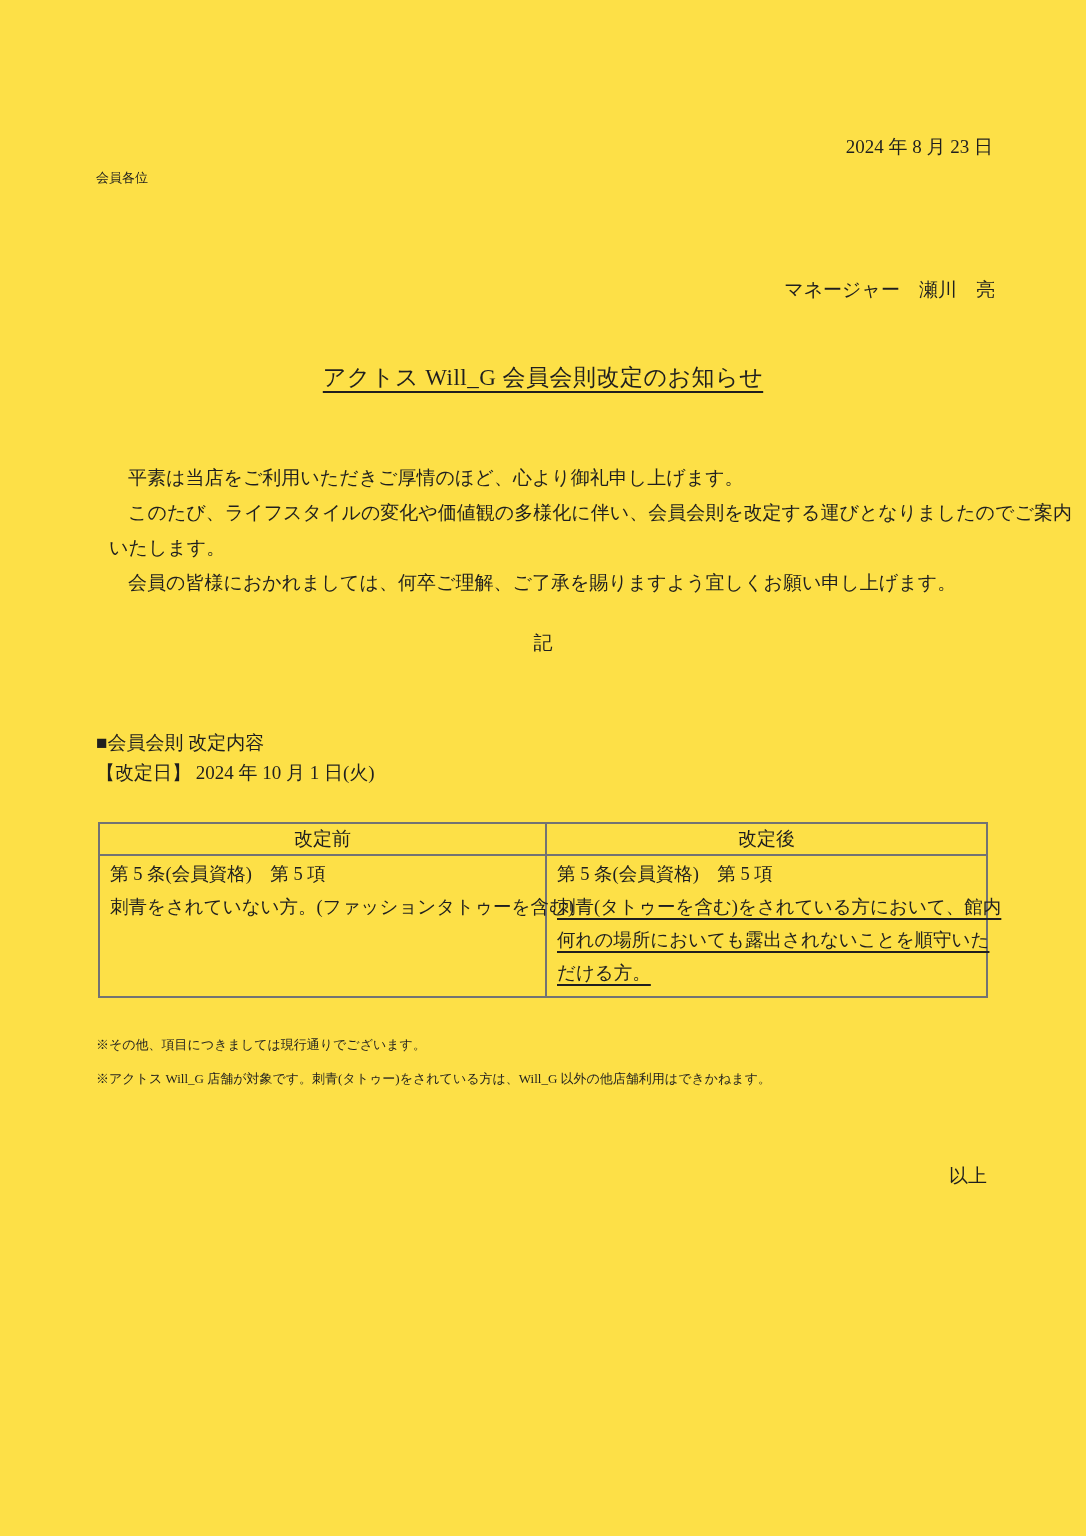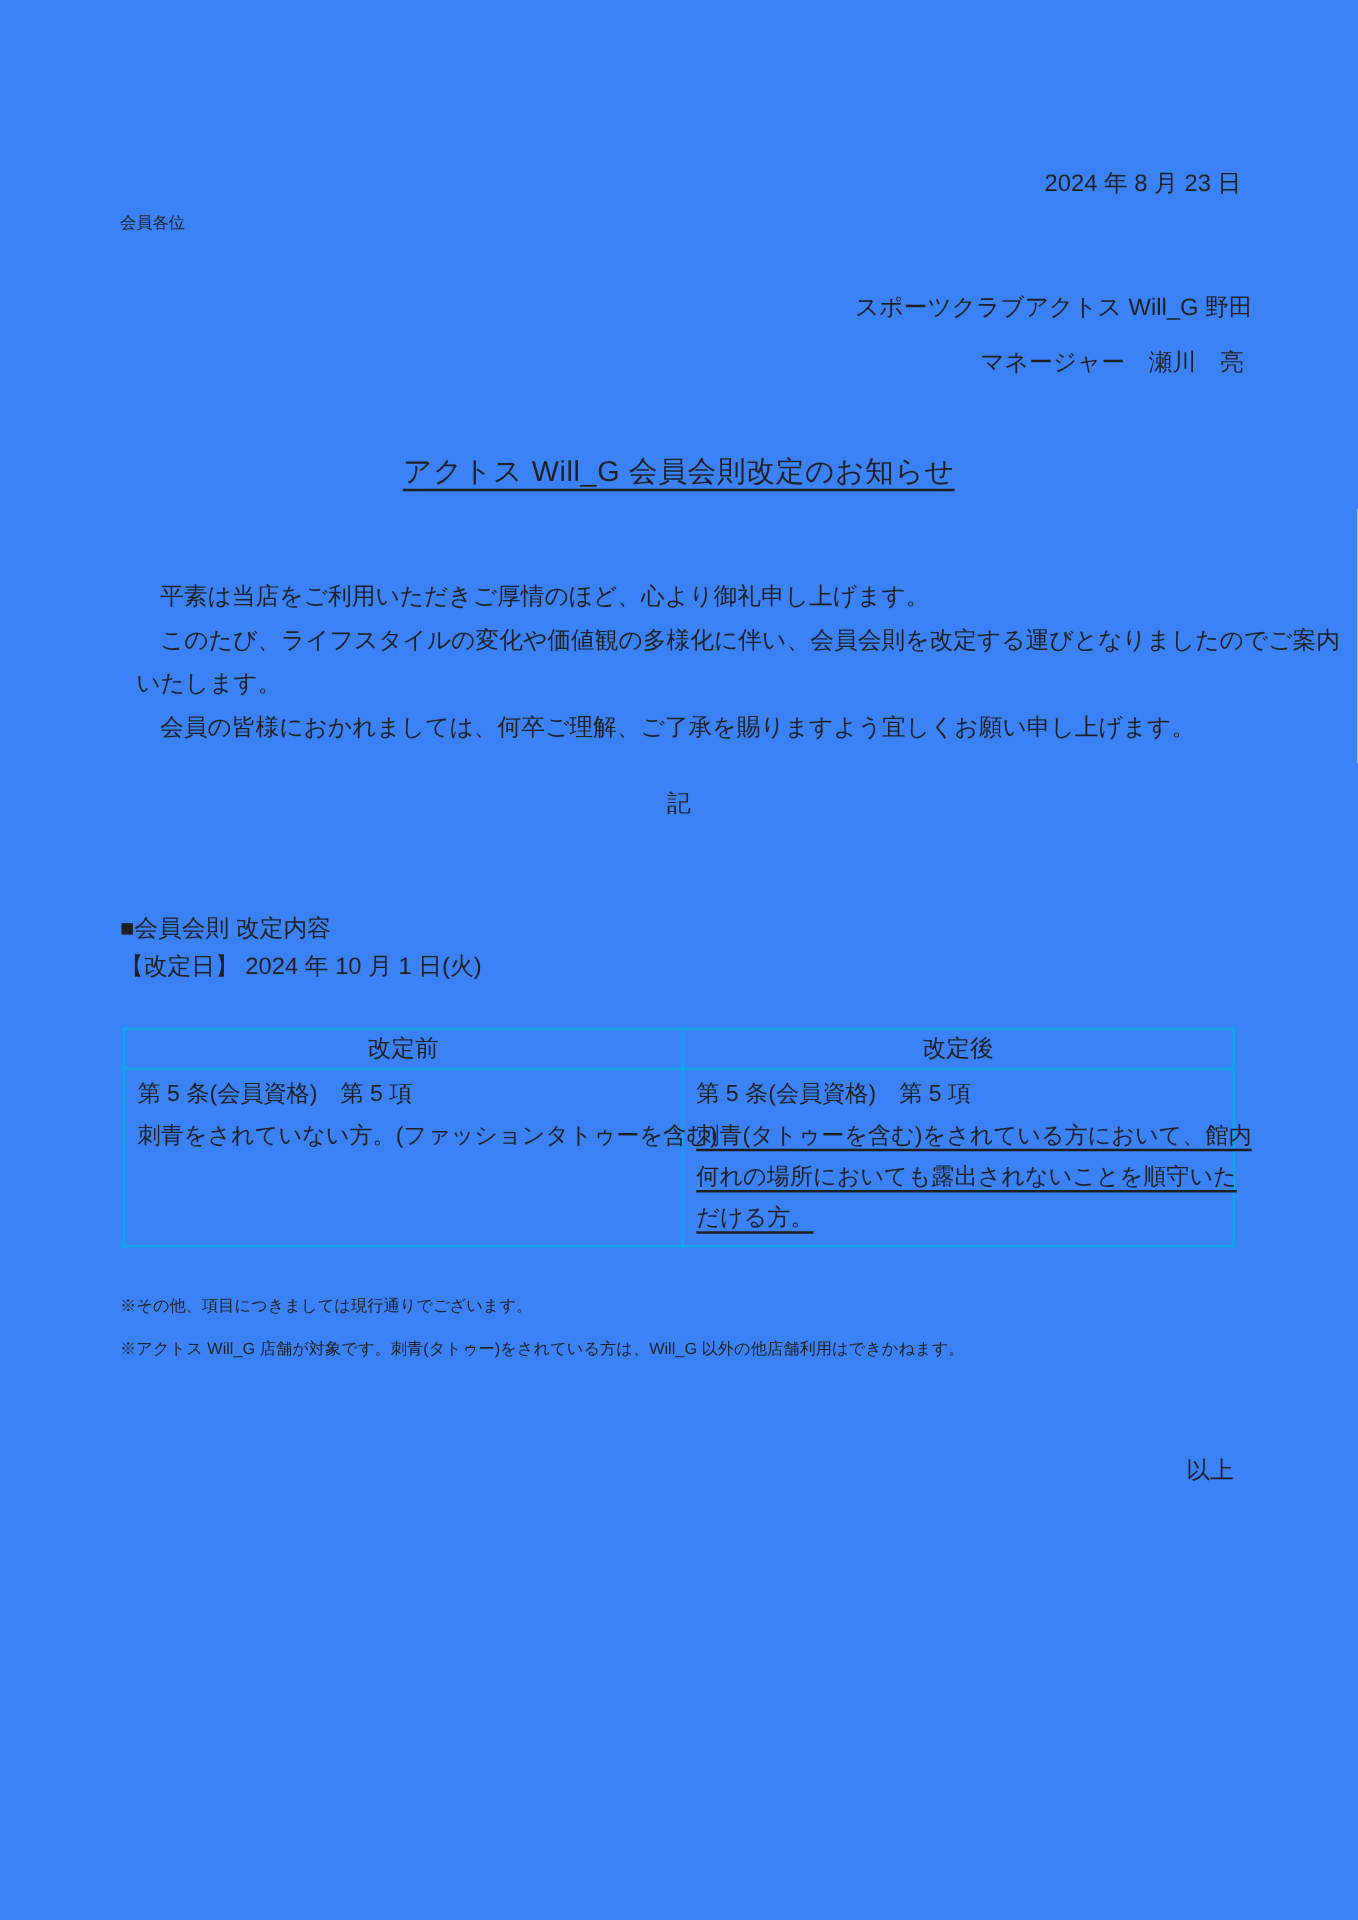--- a/index.html
+++ b/index.html
@@ -5,22 +5,22 @@
   html, body {
     margin: 0;
     padding: 0;
     background: #e8e8e8;
   }
   .page {
     position: relative;
     width: 1086px;
     height: 1536px;
     margin: 0 auto;
-    background: #3b82f6;
-    font-family: Liberation Sans, sans-serif;
+    background: #fde047;
+    font-family: Liberation Serif, serif;
     color: #1f1f1f;
     overflow: hidden;
   }
   .abs { position: absolute; }
   .nowrap { white-space: nowrap; }
 
   .date-line   { top: 134px; right: 93px; font-size: 19px; text-align: right; }
   .recipient   { top: 169px; left: 96px;  font-size: 13px; }
   .sender-org  { top: 233px; right: 84px; font-size: 19px; text-align: right; }
   .sender-mgr  { top: 277px; right: 91px; font-size: 19px; text-align: right; }
@@ -56,21 +56,21 @@
   table.revision-table {
     position: absolute;
     top: 822px; left: 98px;
     width: 890px;
     border-collapse: collapse;
     table-layout: fixed;
     font-size: 18.5px;
   }
   table.revision-table th,
   table.revision-table td {
-    border: 2px solid #0ea5e9;
+    border: 2px solid #737373;
   }
   table.revision-table th {
     height: 28px;
     font-weight: normal;
     text-align: center;
     vertical-align: middle;
     font-size: 19px;
   }
   table.revision-table td {
     height: 134px;
@@ -97,21 +97,20 @@
 </style>
 </head>
 <body>
 
 <div class="page">
 
   <div class="abs date-line nowrap">2024 年 8 月 23 日</div>
 
   <div class="abs recipient nowrap">会員各位</div>
 
-  <div class="abs sender-org nowrap">スポーツクラブアクトス Will_G 野田</div>
 
   <div class="abs sender-mgr nowrap">マネージャー　瀬川　亮</div>
 
   <div class="abs doc-title nowrap">
     <span class="u-title">アクトス Will_G 会員会則改定のお知らせ</span>
   </div>
 
   <div class="abs body-block">
     <div class="nowrap">　平素は当店をご利用いただきご厚情のほど、心より御礼申し上げます。</div>
     <div class="nowrap">　このたび、ライフスタイルの変化や価値観の多様化に伴い、会員会則を改定する運びとなりましたのでご案内</div>

